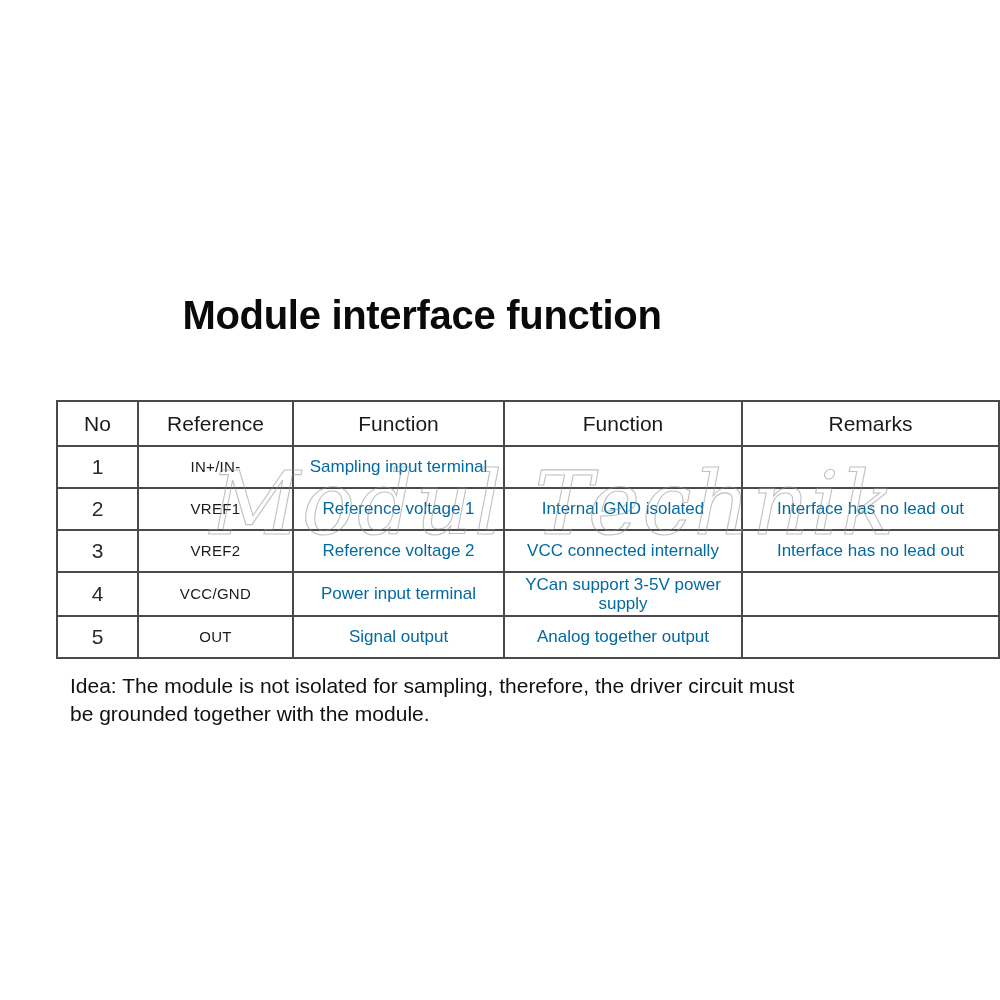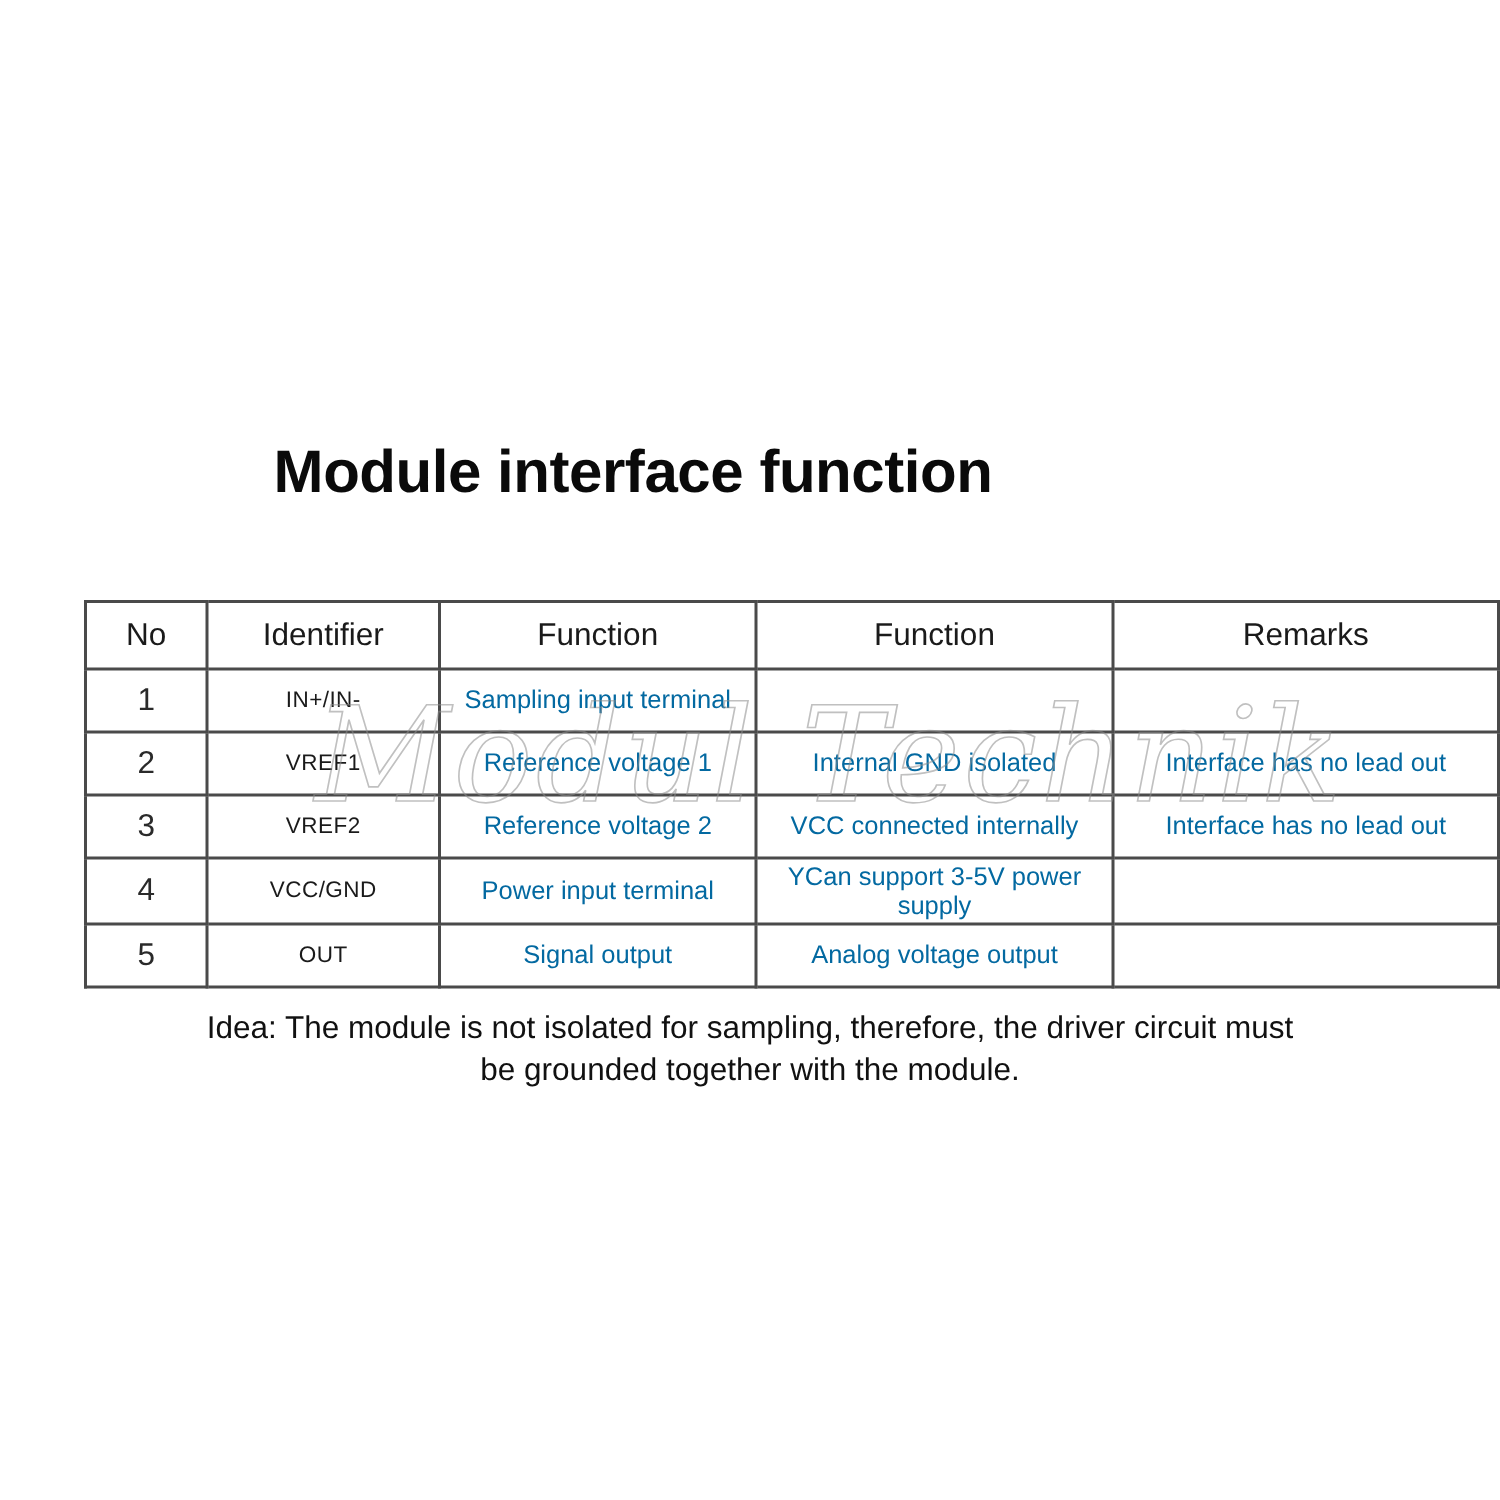--- a/index.html
+++ b/index.html
@@ -84,21 +84,20 @@
     font-size: 17px;
     color: #0369a1;
   }
 
   
   #footer-note {
     position: absolute;
     left: 70px;
     top: 672px;
     width: 860px;
-    text-align: center;
     font-size: 21px;
     line-height: 1.32;
     color: #111111;
   }
 
   
   #watermark {
     position: absolute;
     left: 210px;
     top: 452px;
@@ -132,21 +131,21 @@
   <colgroup>
     <col class="c-no">
     <col class="c-ident">
     <col class="c-func">
     <col class="c-explain">
     <col class="c-remarks">
   </colgroup>
   <thead>
     <tr>
       <th>No</th>
-      <th>Identifier</th>
+      <th>Reference</th>
       <th>Function</th>
       <th>Function</th>
       <th>Remarks</th>
     </tr>
   </thead>
   <tbody>
     <tr>
       <td class="cell-no">1</td>
       <td class="cell-ident">IN+/IN-</td>
       <td class="cell-func">Sampling input terminal</td>
@@ -171,21 +170,21 @@
       <td class="cell-no">4</td>
       <td class="cell-ident">VCC/GND</td>
       <td class="cell-func">Power input terminal</td>
       <td class="cell-explain">YCan support 3-5V power supply</td>
       <td class="cell-remarks"></td>
     </tr>
     <tr>
       <td class="cell-no">5</td>
       <td class="cell-ident">OUT</td>
       <td class="cell-func">Signal output</td>
-      <td class="cell-explain">Analog voltage output</td>
+      <td class="cell-explain">Analog together output</td>
       <td class="cell-remarks"></td>
     </tr>
   </tbody>
 </table>
 
 <div id="watermark">
   <svg viewBox="0 0 560 110" preserveAspectRatio="none">
     <text x="0" y="82">Modul Technik</text>
   </svg>
 </div>

